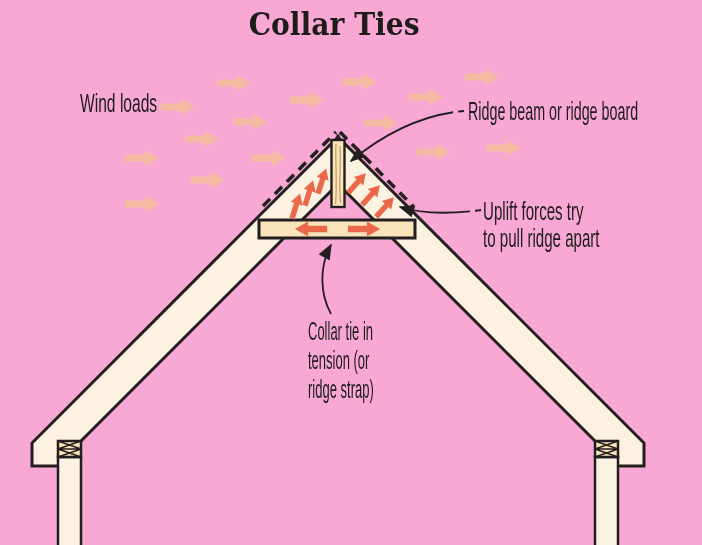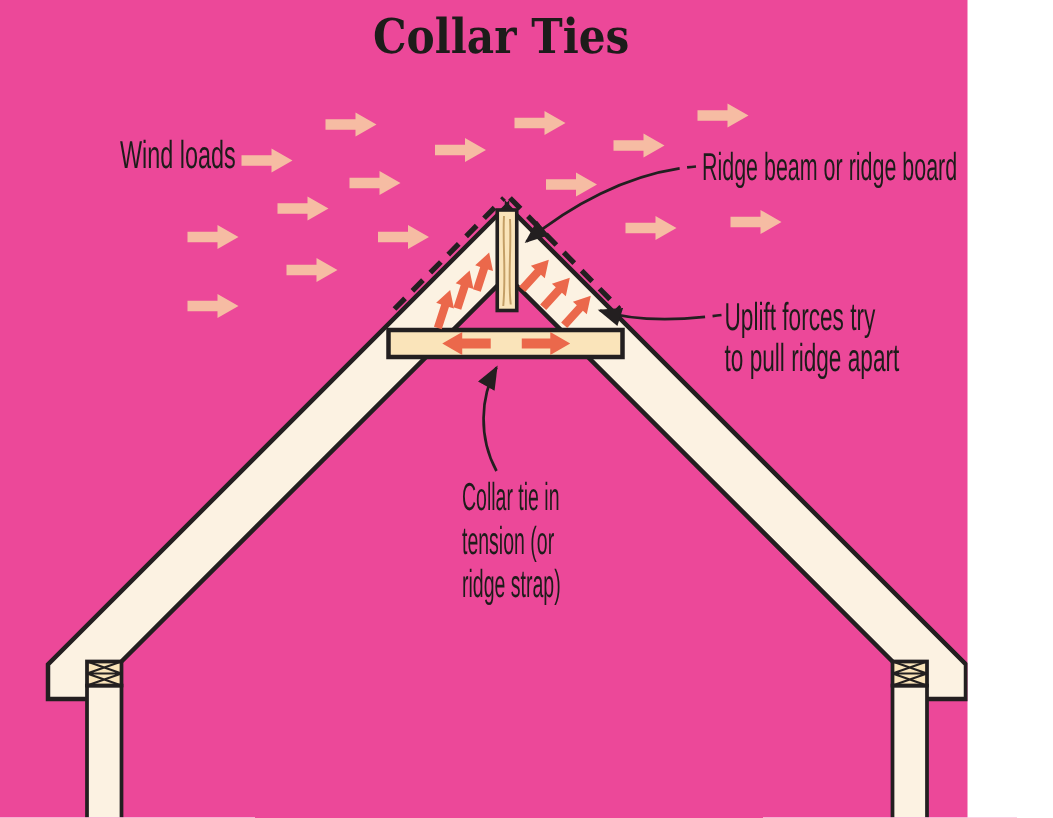--- a/index.html
+++ b/index.html
@@ -1,16 +1,16 @@
 <!DOCTYPE html>
 <html style="--cream: #fcf2e2; --tan: #fae4ba; --salmon: #f6bca3; --orange: #eb684b; --ink: #231f20;"><head>
 <meta charset="utf-8">
 <style>
   html,body{margin:0;padding:0;background:#fff;}
-  .stage{position:relative;width:645px;height:545px;background:#ec4899;overflow:hidden;
+  .stage{position:relative;width:702px;height:545px;background:#f9a8d4;overflow:hidden;
          font-family:"Liberation Sans",sans-serif;}
   .stage svg{position:absolute;left:0;top:0;}
 
   
   .title{position:absolute;left:-17px;top:5px;width:702px;text-align:center;
          font-family:"DejaVu Serif",serif;font-weight:bold;font-size:32px;color:#1d1c1a;}
   .title span{display:inline-block;transform:scaleX(.88);transform-origin:50% 0;white-space:nowrap;}
 
   .lbl{position:absolute;color:#1d1c1a;font-size:26px;line-height:27px;white-space:nowrap;
        transform-origin:0 0;}

